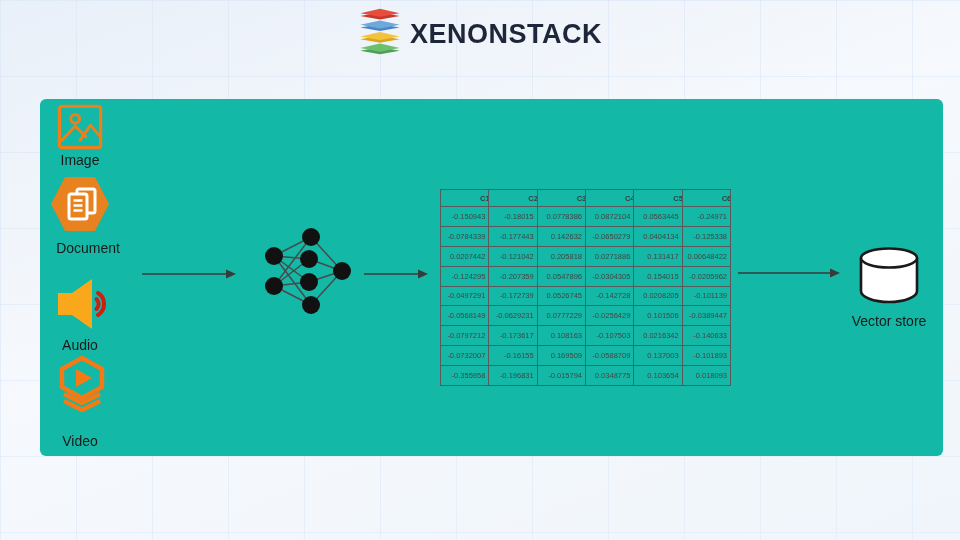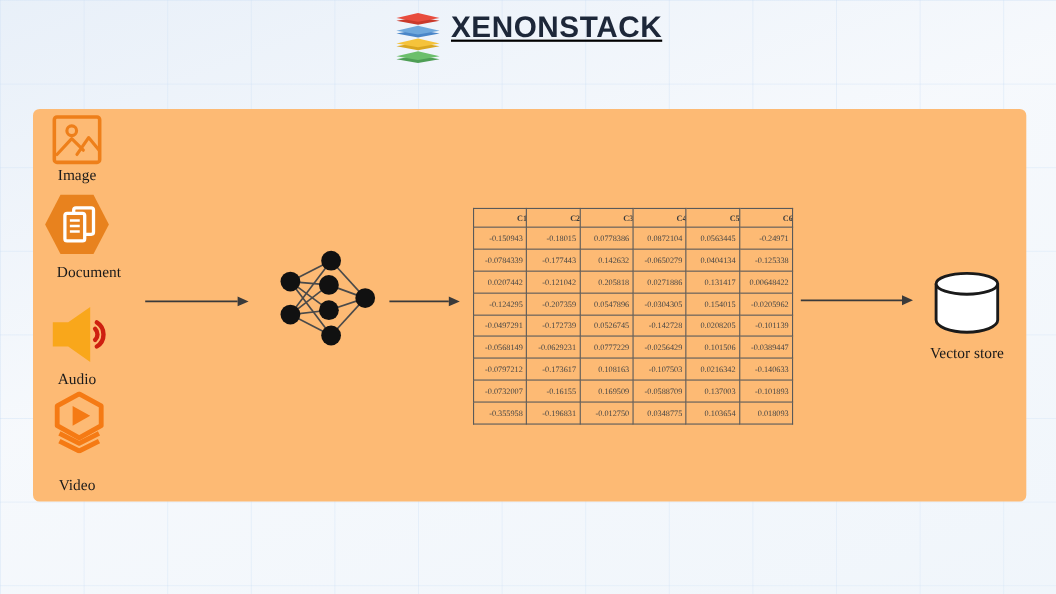--- a/index.html
+++ b/index.html
@@ -10,30 +10,29 @@
     overflow: hidden;
     background-color: #f5f8fc;
     background-image:
       linear-gradient(160deg, rgba(222,233,246,.55) 0%, rgba(250,252,254,.2) 45%, rgba(235,243,250,.5) 100%),
       linear-gradient(rgba(176,206,240,.30) 1px, transparent 1px),
       linear-gradient(90deg, rgba(176,206,240,.30) 1px, transparent 1px);
     background-size: 100% 100%, 76px 76px, 76px 76px;
   }
   .logo {
     position: absolute; top: 10px; left: 0; width: 100%;
-    display: flex; justify-content: center; gap: 8px;
+    display: flex; align-items: center; justify-content: center; gap: 8px;
     height: 48px;
-    text-decoration: underline;
   }
   .logo-text {
     font-size: 27px; font-weight: 700; color: #1d2739; letter-spacing: .5px;
   }
   .card {
-    position: absolute; left: 30px; top: 99px; width: 903px; height: 357px;
-    background: #fdba74; border-radius: 6px; font-family: Liberation Serif, serif;
+    position: absolute; left: 40px; top: 99px; width: 903px; height: 357px;
+    background: #14b8a6; border-radius: 6px;
   }
   .abs { position: absolute; }
   .src-label, .flow-label {
     font-size: 14px; color: #1a1a1a; text-align: center; line-height: 1.25;
   }
   .table-wrap {
     position: absolute; left: 400px; top: 90px; width: 291px; height: 197px;
   }
   table.embeddings {
     border-collapse: collapse; width: 100%; height: 100%;
@@ -226,21 +225,21 @@
             <td>-0.0732007</td>
             <td>-0.16155</td>
             <td>0.169509</td>
             <td>-0.0588709</td>
             <td>0.137003</td>
             <td>-0.101893</td>
           </tr>
           <tr>
             <td>-0.355958</td>
             <td>-0.196831</td>
-            <td>-0.012750</td>
+            <td>-0.015794</td>
             <td>0.0348775</td>
             <td>0.103654</td>
             <td>0.018093</td>
           </tr>
         </tbody>
     </table>
   </div>
 
   <div class="abs" style="left:697px; top:167px;">
     <svg class="arrow-svg" width="104" height="14" viewBox="0 0 104 14">

